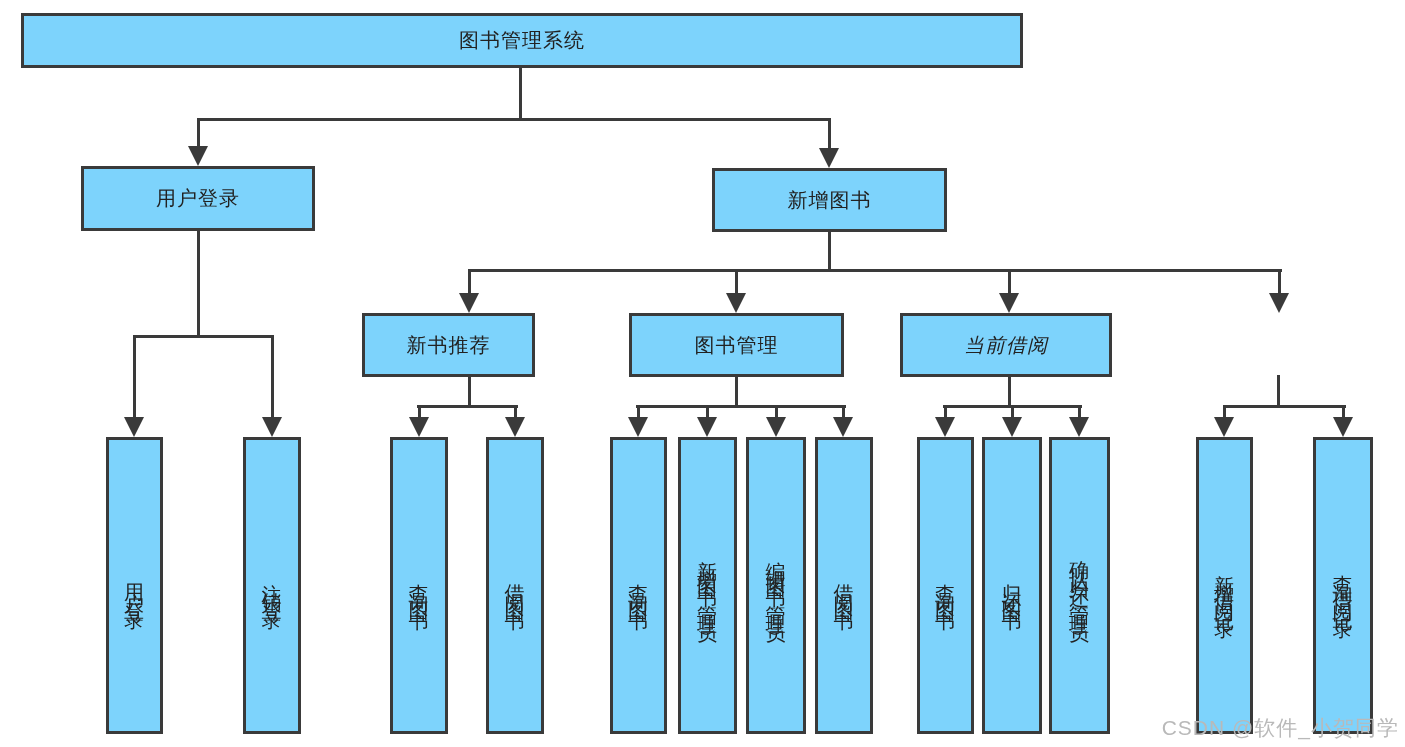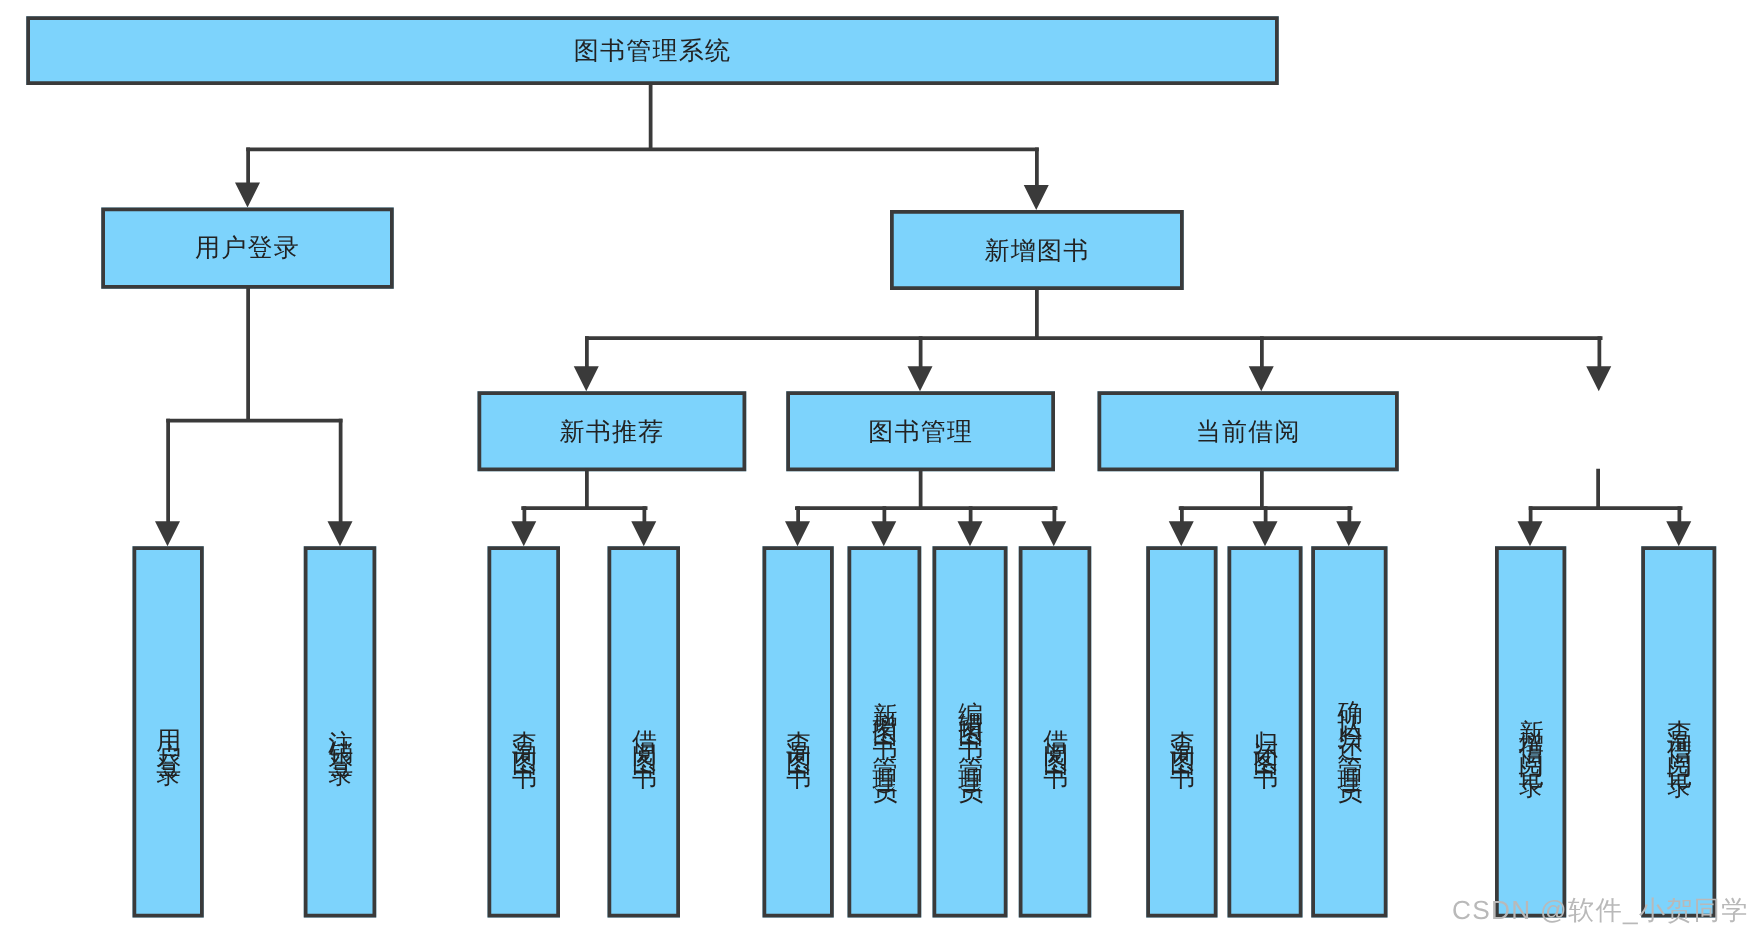--- a/index.html
+++ b/index.html
@@ -87,23 +87,23 @@
   <div class="hline" style="left:468px; top:269px; width:814px; height:3px;"></div>
   <div class="vline" style="left:468px; top:269px; width:3px; height:26px;"></div>
   <div class="arrow" style="left:459px; top:293px;"></div>
   <div class="vline" style="left:735px; top:269px; width:3px; height:26px;"></div>
   <div class="arrow" style="left:726px; top:293px;"></div>
   <div class="vline" style="left:1008px; top:269px; width:3px; height:26px;"></div>
   <div class="arrow" style="left:999px; top:293px;"></div>
   <div class="vline" style="left:1278px; top:269px; width:3px; height:26px;"></div>
   <div class="arrow" style="left:1269px; top:293px;"></div>
 
-  <div class="box" style="left:362px; top:313px; width:215px; height:64px;margin-left:20px;">新书推荐</div>
+  <div class="box" style="left:362px; top:313px; width:173px; height:64px;">新书推荐</div>
   <div class="box" style="left:629px; top:313px; width:215px; height:64px;">图书管理</div>
-  <div class="box" style="left:878px; top:313px; width:241px; height:64px;">当前借阅</div>
+  <div class="box" style="left:900px; top:313px; width:212px; height:64px;font-style:italic;">当前借阅</div>
 
   <div class="vline" style="left:468px; top:375px; width:3px; height:32px;"></div>
   <div class="hline" style="left:417px; top:405px; width:101px; height:3px;"></div>
   <div class="vline" style="left:418px; top:405px; width:3px; height:14px;"></div>
   <div class="arrow" style="left:409px; top:417px;"></div>
   <div class="vline" style="left:514px; top:405px; width:3px; height:14px;"></div>
   <div class="arrow" style="left:505px; top:417px;"></div>
 
   <div class="vline" style="left:735px; top:375px; width:3px; height:32px;"></div>
   <div class="hline" style="left:636px; top:405px; width:210px; height:3px;"></div>

